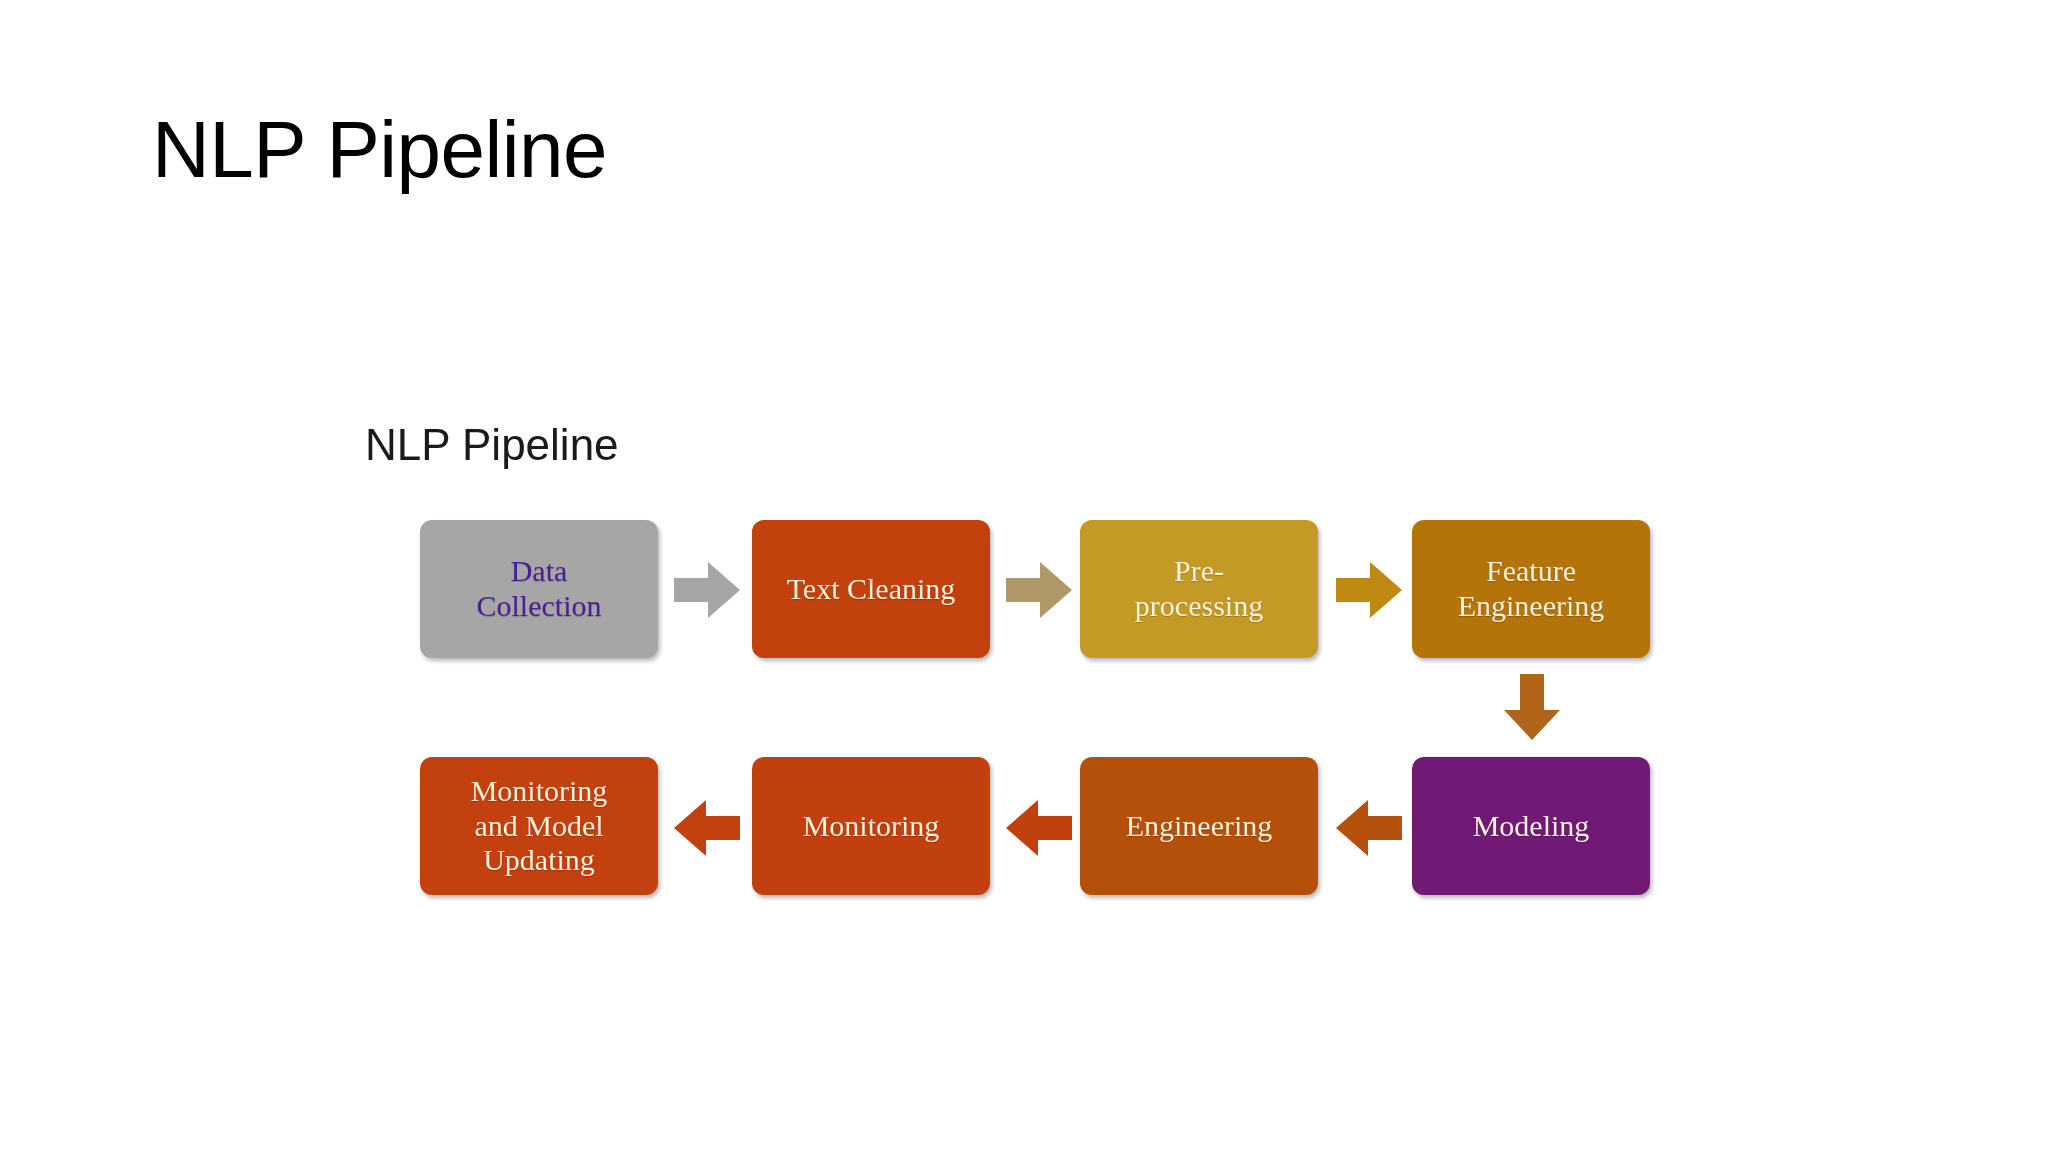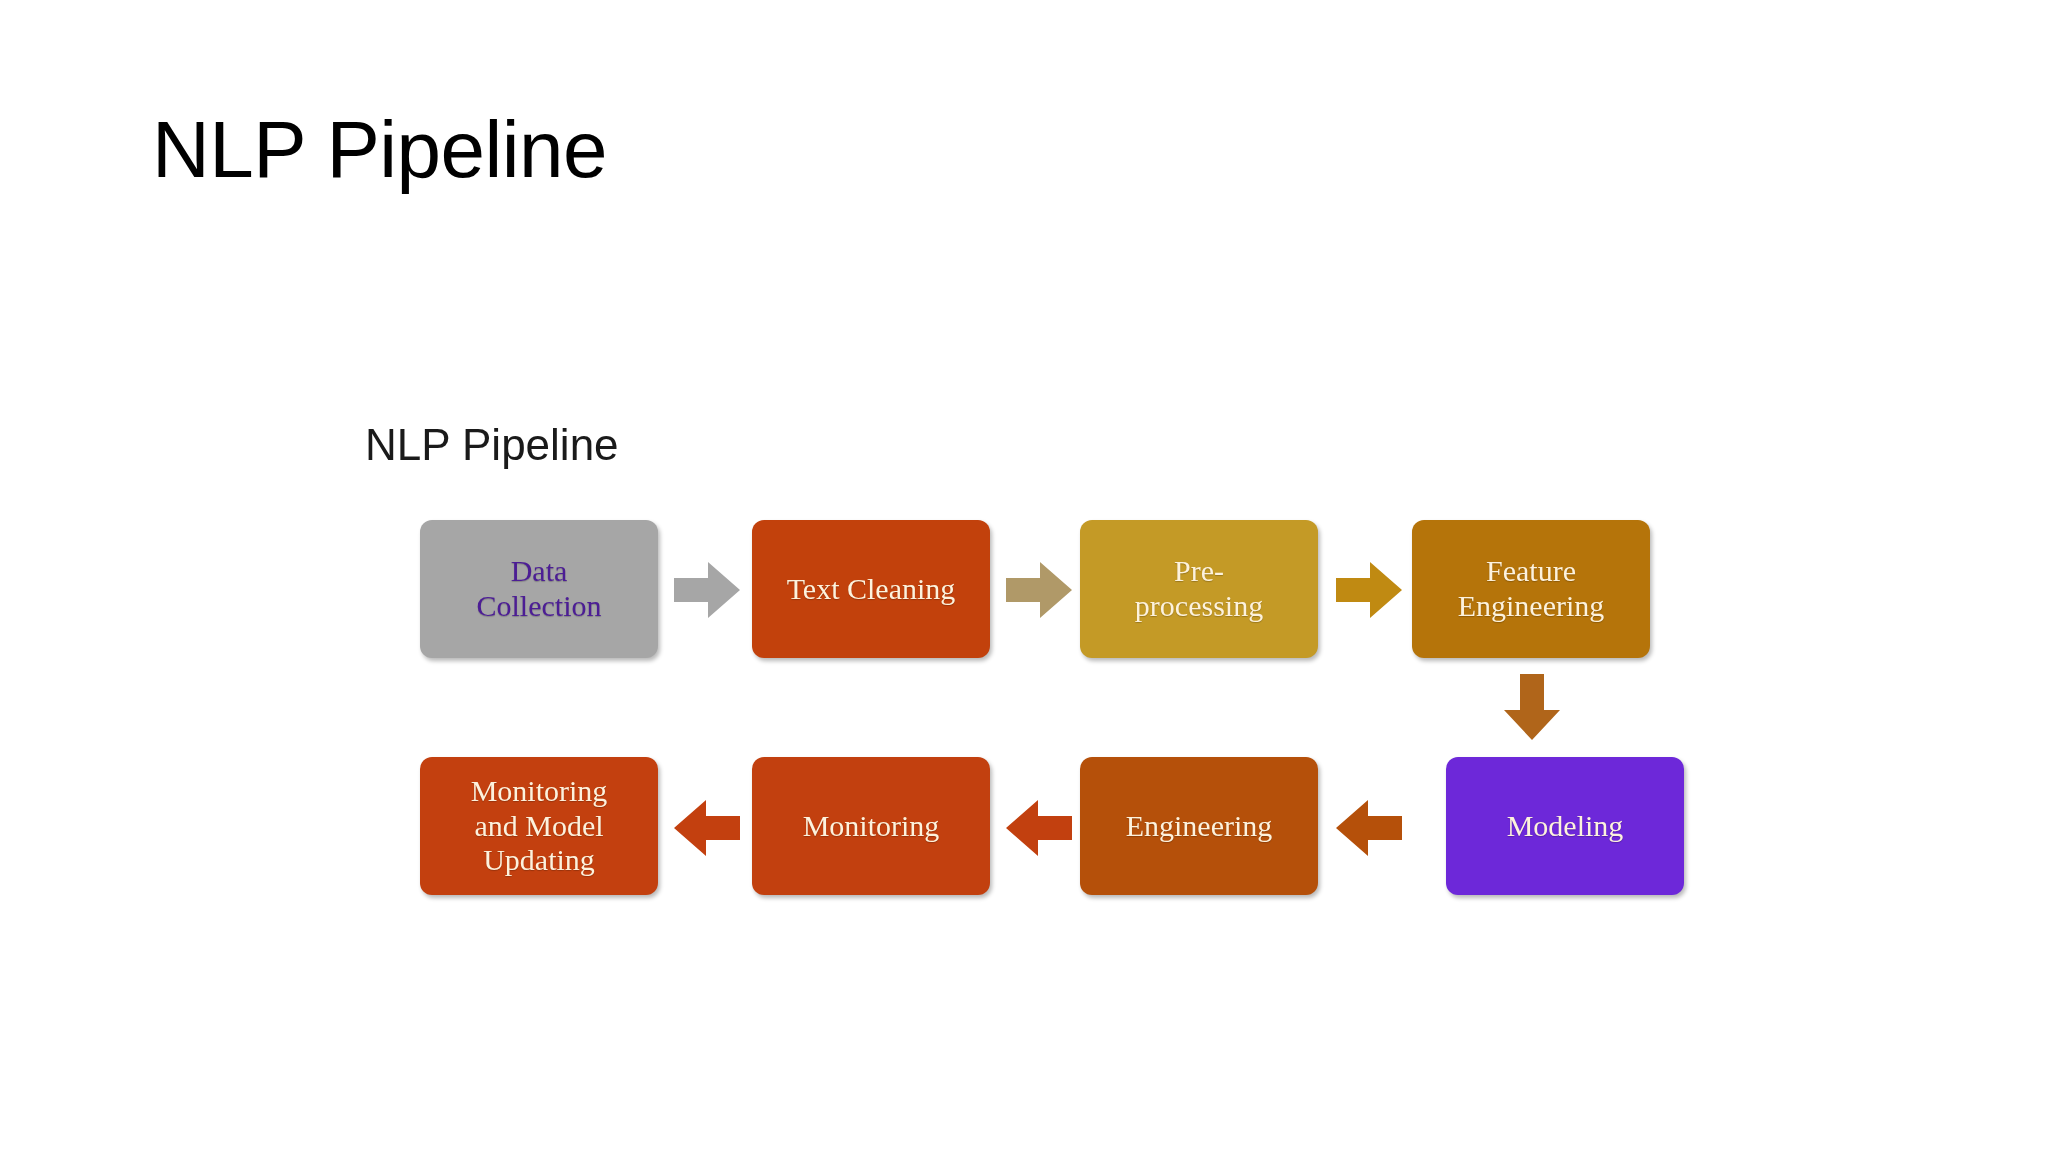--- a/index.html
+++ b/index.html
@@ -185,17 +185,17 @@
   <div class="pbox row2 col3" style="background:#b5500a;">
     <span class="pbox-label">Engineering</span>
   </div>
 
   <div class="arrow arrow-h ah6">
     <svg width="70" height="64" viewBox="0 0 70 64" aria-hidden="true">
       <polygon points="68,20 34,20 34,4 2,32 34,60 34,44 68,44" fill="#b5500a"></polygon>
     </svg>
   </div>
 
-  <div class="pbox row2 col4" style="background:#6d28d9;margin-left:34px;">
+  <div class="pbox row2 col4" style="background:#701a75;">
     <span class="pbox-label">Modeling</span>
   </div>
 
 </div>
 
 </body></html>

